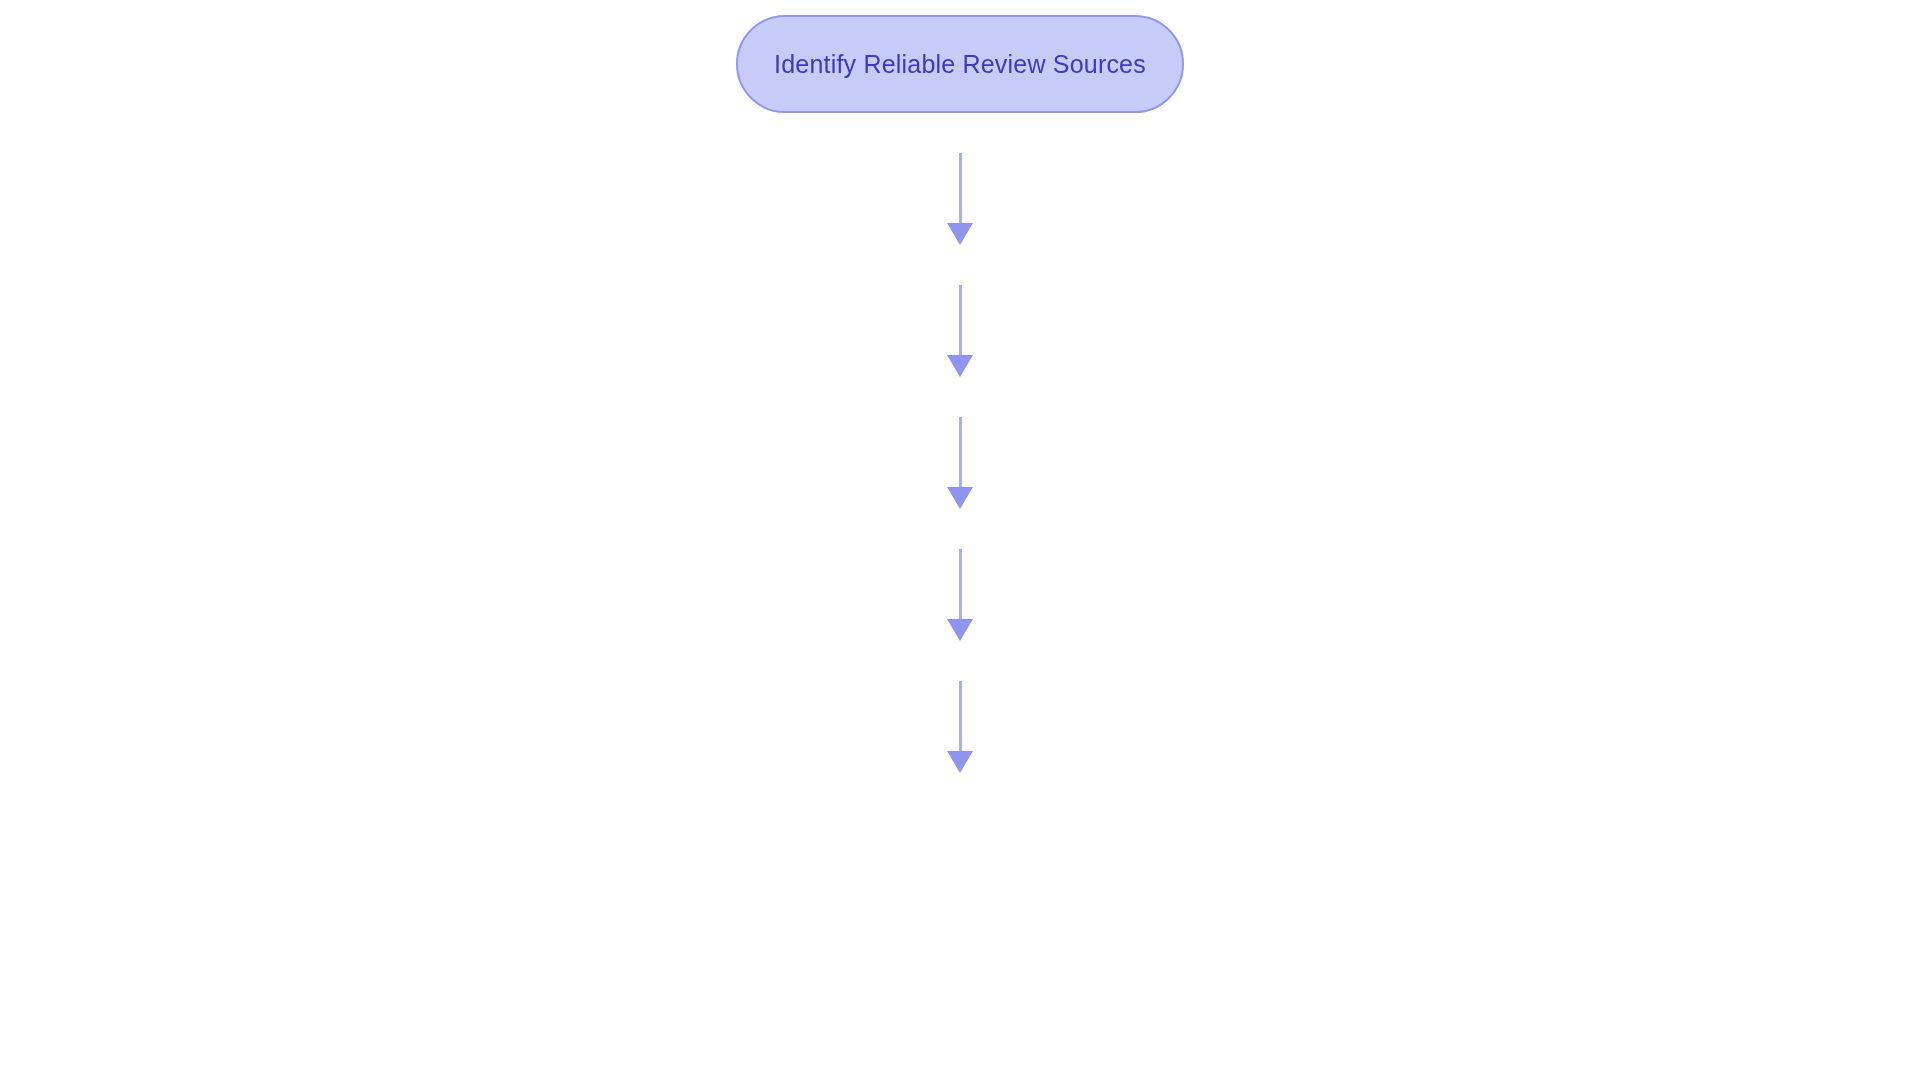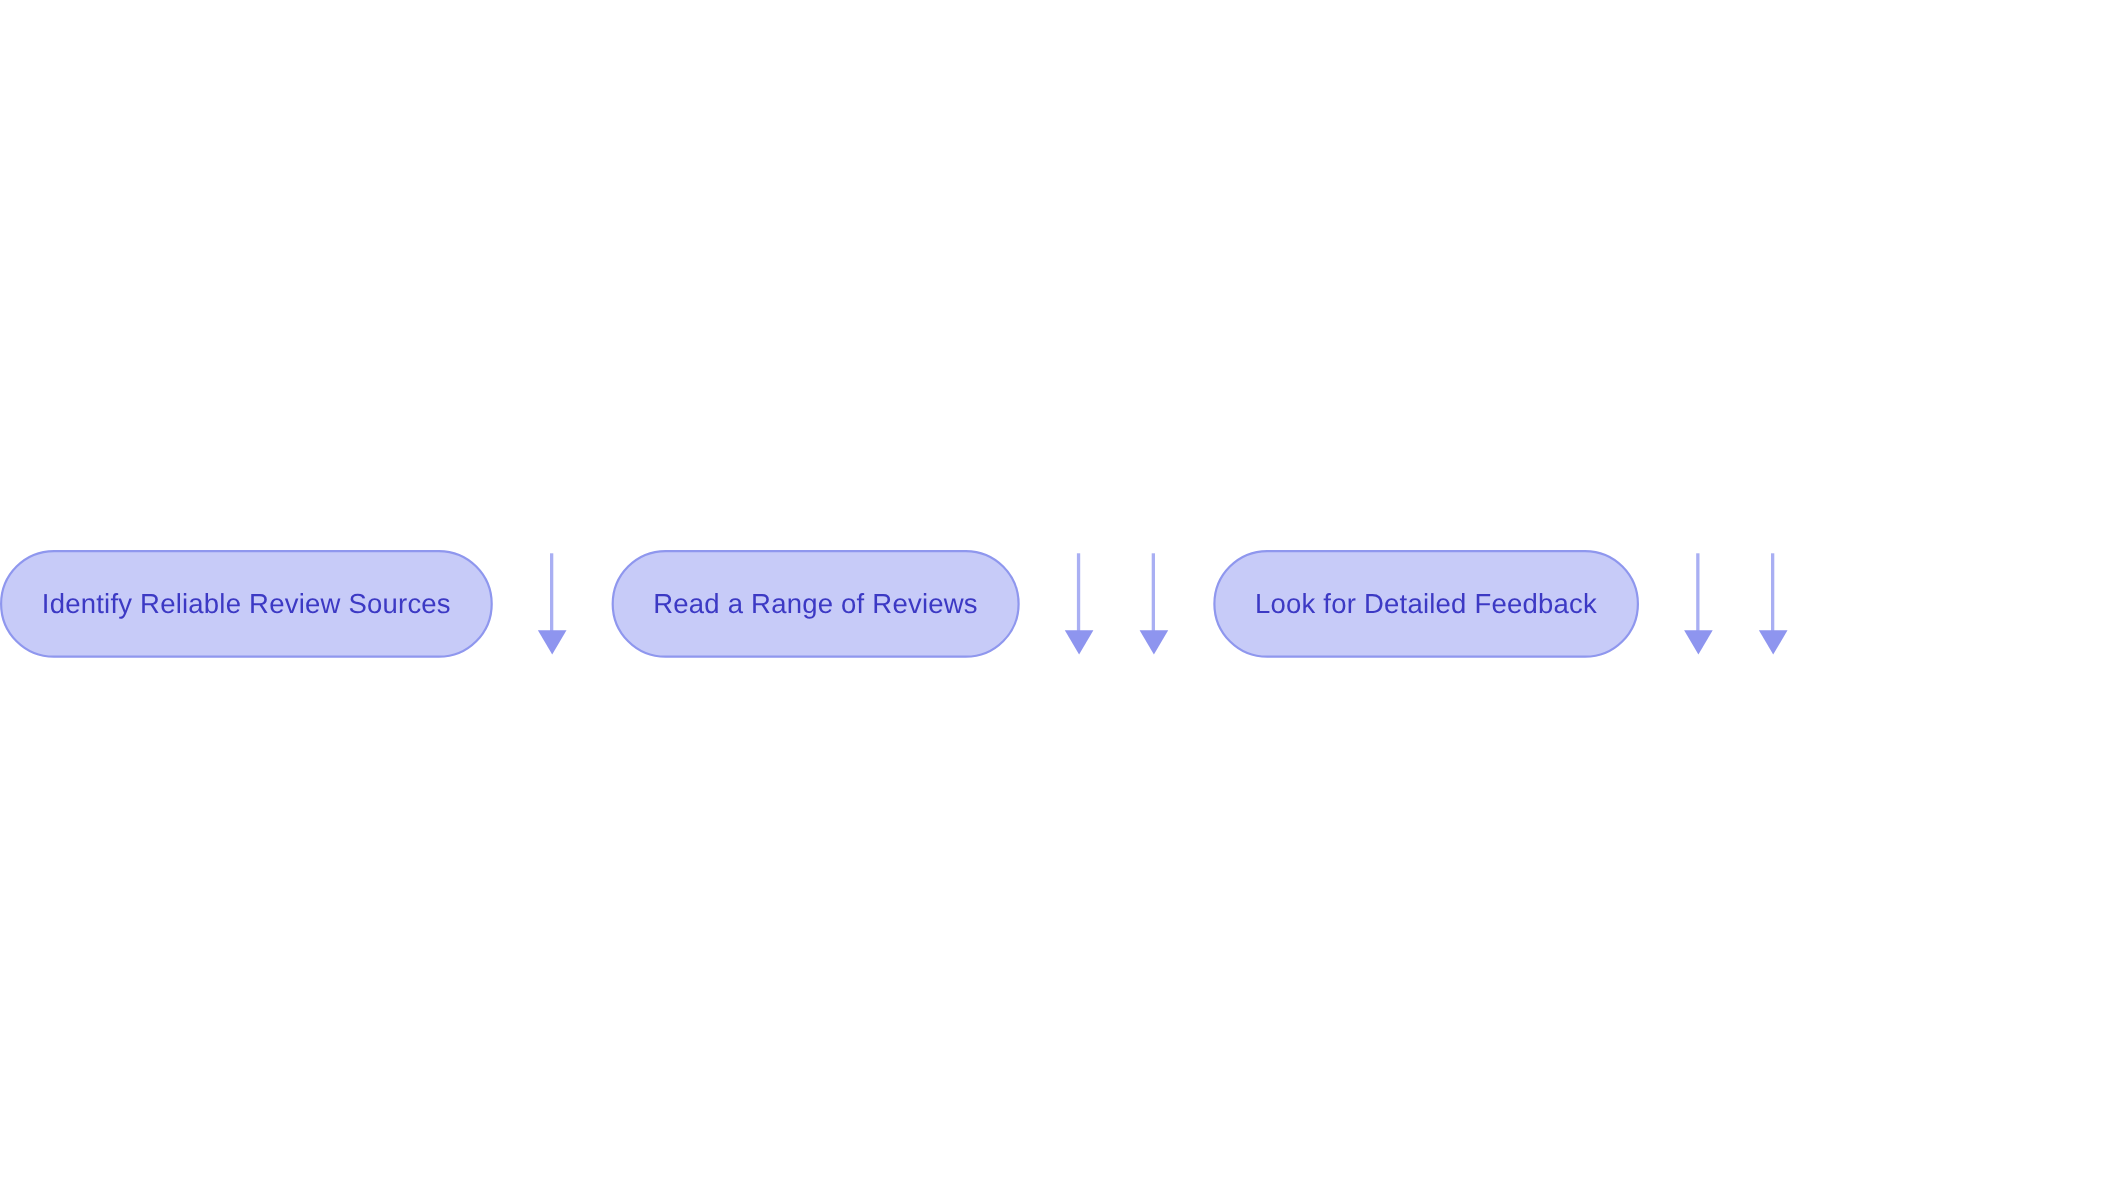--- a/index.html
+++ b/index.html
@@ -15,21 +15,21 @@
     background: var(--page-bg);
     font-family: "Liberation Sans", "DejaVu Sans", sans-serif;
   }
   .canvas {
     position: relative;
     width: 1920px;
     height: 1083px;
     background: var(--page-bg);
     overflow: hidden;
     display: flex;
-    flex-direction: row;
+    flex-direction: column;
     align-items: center;
     padding-top: 15px;
     gap: 40px;
   }
   .flow-node {
     height: 98px;
     min-width: 360px;
     padding: 0 36px;
     border-radius: 49px;
     background: var(--node-fill);
@@ -73,38 +73,32 @@
 
   <div class="flow-node">
     <span>Identify Reliable Review Sources</span>
   </div>
 
   <div class="connector">
     <div class="arrow-line"></div>
     <div class="arrowhead"></div>
   </div>
 
-  <div class="flow-node">
-    <span>Read a Range of Reviews</span>
-  </div>
 
   <div class="connector">
     <div class="arrow-line"></div>
     <div class="arrowhead"></div>
   </div>
 
 
   <div class="connector">
     <div class="arrow-line"></div>
     <div class="arrowhead"></div>
   </div>
 
-  <div class="flow-node">
-    <span>Look for Detailed Feedback</span>
-  </div>
 
   <div class="connector">
     <div class="arrow-line"></div>
     <div class="arrowhead"></div>
   </div>
 
 
   <div class="connector">
     <div class="arrow-line"></div>
     <div class="arrowhead"></div>

